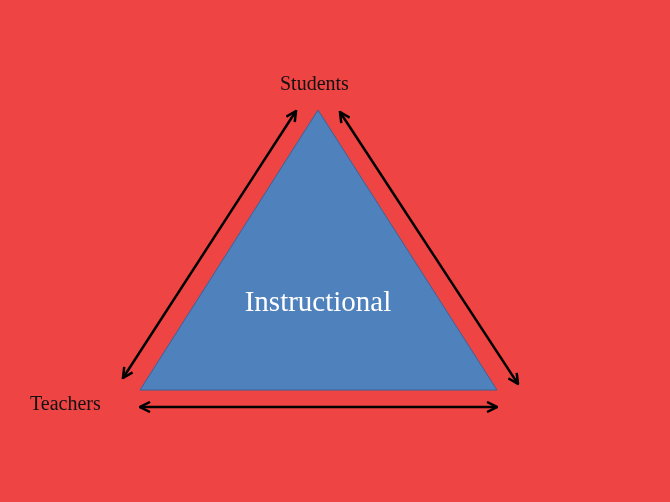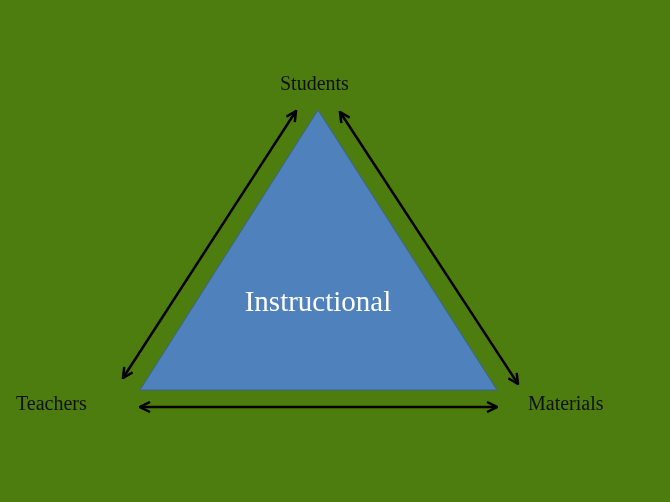--- a/index.html
+++ b/index.html
@@ -1,16 +1,16 @@
 <!DOCTYPE html>
 <html><head>
   <meta charset="utf-8">
   <style>
     html, body { margin: 0; padding: 0; background: #ffffff; }
-    .canvas { position: relative; width: 670px; height: 502px; overflow: hidden; background: #4d7c0f; }
+    .canvas { position: relative; width: 670px; height: 502px; overflow: hidden; background: #ef4444; }
     svg { position: absolute; left: 0; top: 0; }
     .label { position: absolute; font-family: "Liberation Serif", "DejaVu Serif", serif; font-size: 20px; color: #111111; white-space: nowrap; }
     .core { position: absolute; font-family: "Liberation Serif", "DejaVu Serif", serif; font-size: 29px; color: #ffffff; text-align: center; line-height: 34px; width: 200px; }
   </style>
 </head>
 <body>
 
 <div class="canvas">
   <svg width="670" height="502" viewBox="0 0 670 502">
     <defs>
@@ -18,19 +18,18 @@
         <path d="M1,1 L9,5 L1,9" fill="none" stroke="#000" stroke-width="2"></path>
       </marker>
     </defs>
     <polygon points="318,110 140,390 497,390" fill="#4F81BD" stroke="#3A6396" stroke-width="1"></polygon>
     <line x1="296" y1="111" x2="123" y2="378" stroke="#000" stroke-width="2.5" marker-start="url(#ah)" marker-end="url(#ah)"></line>
     <line x1="340" y1="112" x2="518" y2="384" stroke="#000" stroke-width="2.5" marker-start="url(#ah)" marker-end="url(#ah)"></line>
     <line x1="140" y1="407" x2="497" y2="407" stroke="#000" stroke-width="2.5" marker-start="url(#ah)" marker-end="url(#ah)"></line>
   </svg>
 
   <div class="label" style="left:280px; top:72px;">Students</div>
-  <div class="label" style="left:16px; top:392px;">Teachers</div>
-  <div class="label" style="left:528px; top:392px;">Materials</div>
+  <div class="label" style="left:30px; top:392px;">Teachers</div>
 
   <div class="core" style="left:218px; top:248px;margin-top:36px;">
     <div>Instructional</div>
   </div>
 </div>
 
 </body></html>

